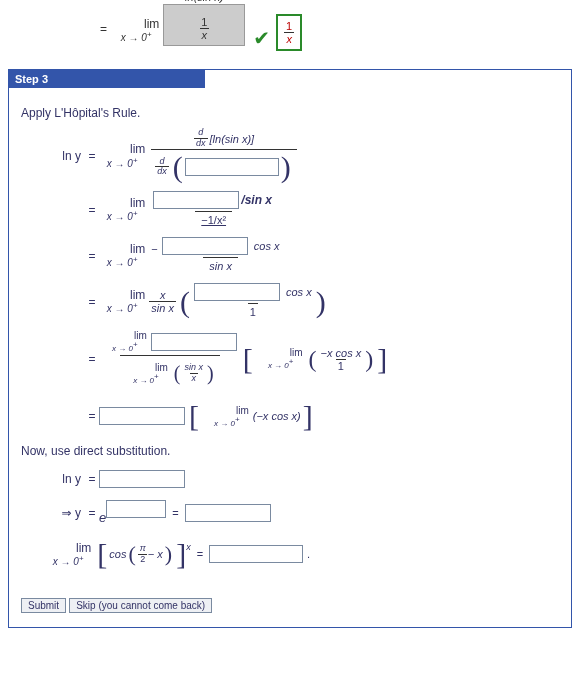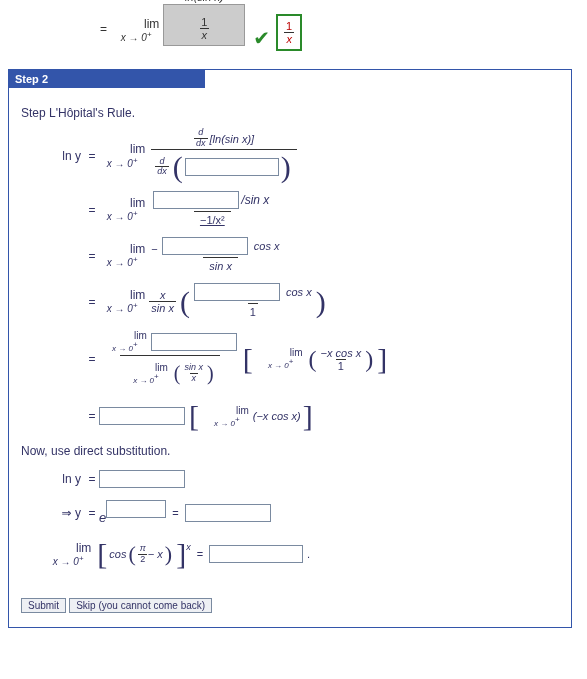--- a/index.html
+++ b/index.html
@@ -186,24 +186,24 @@
     <div class="green-box" style="margin-top:10px;">
       <span class="frac">
         <span class="num">1</span>
         <span class="den italic">x</span>
       </span>
     </div>
   </div>
 </div>
 
 <div class="step-container">
-  <div class="step-header">Step 2</div>
+  <div class="step-header">Step 3</div>
   <div class="step-body">
 
-    <div class="text-line">Step L'Hôpital's Rule.</div>
+    <div class="text-line">Apply L'Hôpital's Rule.</div>
 
     <div class="row">
       <span class="lhs">ln y</span>
       <span class="eqcol">=</span>
       <span class="rhs">
         <span class="lim-block" style="margin-right:6px;">
           <span class="lim-text">lim</span>
           <span class="lim-sub"><span class="italic">x → 0</span><span class="sup">+</span></span>
         </span>
         <span class="frac">
@@ -229,21 +229,21 @@
 
     <div class="row">
       <span class="lhs"></span>
       <span class="eqcol">=</span>
       <span class="rhs">
         <span class="lim-block" style="margin-right:6px;">
           <span class="lim-text">lim</span>
           <span class="lim-sub"><span class="italic">x → 0</span><span class="sup">+</span></span>
         </span>
         <span class="frac">
-          <span class="num vcenter" style="padding-bottom:2px;">
+          <span class="num vcenter" style="padding-bottom:2px;font-weight:bold;">
             <span class="input-box w-md"></span>
             <span class="slash italic">/sin x</span>
           </span>
           <span class="den" style="padding:2px 6px;text-decoration:underline;">−1/x²</span>
         </span>
       </span>
     </div>
 
     <div class="row">
       <span class="lhs"></span>

